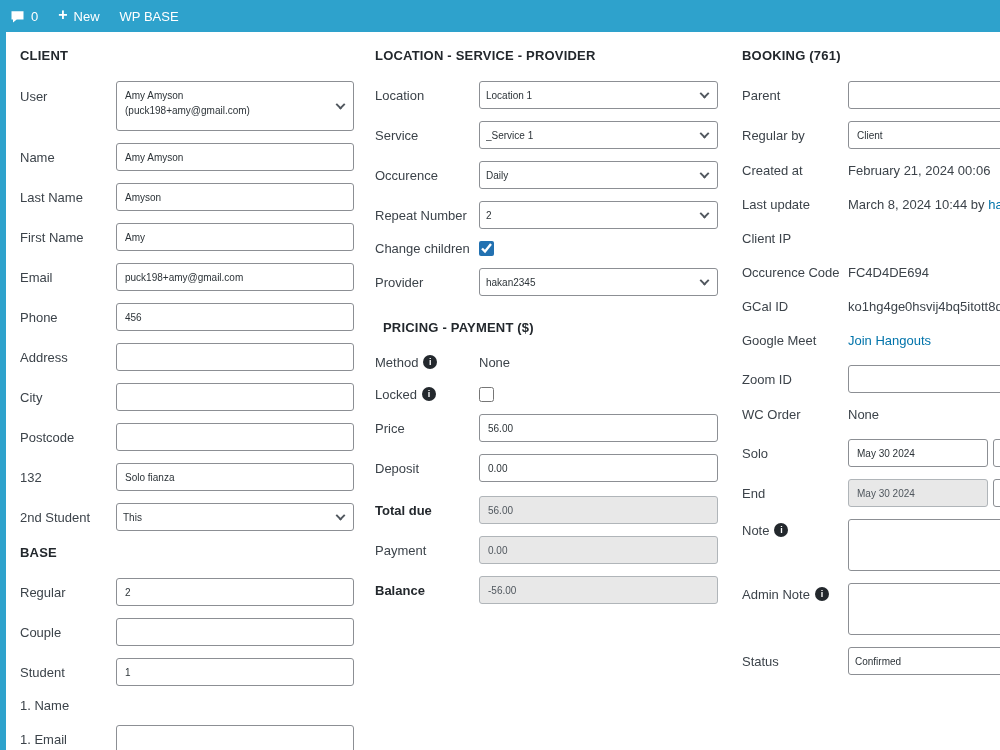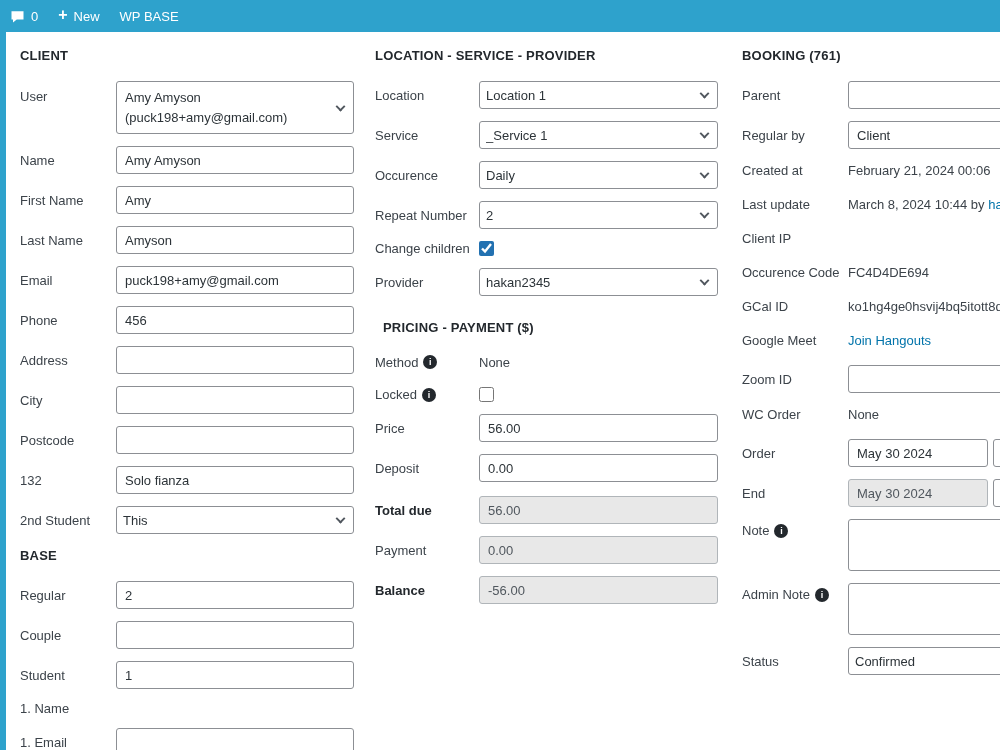--- a/index.html
+++ b/index.html
@@ -21,25 +21,25 @@
 
   .sec-title{font-weight:700;color:#23282d;font-size:13px;margin:6px 0 18px;letter-spacing:.2px;}
   .sec-title.mt{margin-top:24px;padding-left:8px;}
   .sec-title.mtg{margin-top:14px;}
 
   .row{display:flex;align-items:center;margin-bottom:12px;}
   .row.top{align-items:flex-start;}
   .lbl{flex:0 0 96px;padding-right:8px;color:#3c434a;}
   .col2 .lbl{flex:0 0 104px;}
   .col3 .lbl{flex:0 0 106px;}
-  .lbl-flex{display:flex;align-items:center;}
+  .lbl-flex{display:flex;}
   .ctrl{flex:1;min-width:0;display:flex;align-items:center;}
   .row > .txt{flex:1;min-width:0;}
 
-  .txt,.sel,.fake-sel,.ta{border:1px solid #8c8f94;border-radius:3px;background:#fff;font-family:inherit;font-size:13px;color:#2c3338;}
+  .txt,.sel,.fake-sel,.ta{border:1px solid #8c8f94;border-radius:3px;background:#fff;font-family:inherit;font-size:10px;color:#2c3338;}
   .txt{height:28px;padding:0 8px;width:100%;}
   .txt.ro{background:#e8e8e8;border-color:#b0b5b9;color:#50575e;}
   .sel-wrap{position:relative;flex:1;min-width:0;display:block;}
   .sel{height:28px;width:100%;padding:0 26px 0 6px;appearance:none;-webkit-appearance:none;-moz-appearance:none;cursor:pointer;}
   .chev{position:absolute;right:10px;top:50%;width:7px;height:7px;border-right:2px solid #50575e;border-bottom:2px solid #50575e;transform:translateY(-70%) rotate(45deg);pointer-events:none;}
   .fake-sel{padding:6px 26px 6px 8px;line-height:1.5;min-height:50px;cursor:pointer;}
 
   .cb{width:15px;height:15px;accent-color:#2271b1;cursor:pointer;}
   .info-icon{display:inline-flex;width:14px;height:14px;border-radius:50%;background:#23282d;color:#fff;font-size:9px;font-weight:700;align-items:center;justify-content:center;margin-left:5px;flex:none;cursor:pointer;}
   .static{color:#3c434a;white-space:nowrap;overflow:hidden;}
@@ -86,26 +86,26 @@
         </div>
         <span class="chev"></span>
       </div>
     </div>
 
     <div class="row">
       <label class="lbl">Name</label>
       <input type="text" class="txt" value="Amy Amyson" style="">
     </div>
     <div class="row">
+      <label class="lbl">Last Name</label>
+      <input type="text" class="txt" value="Amyson" style="">
+    </div>
+    <div class="row">
       <label class="lbl">First Name</label>
       <input type="text" class="txt" value="Amy" style="">
-    </div>
-    <div class="row">
-      <label class="lbl">Last Name</label>
-      <input type="text" class="txt" value="Amyson" style="">
     </div>
     <div class="row">
       <label class="lbl">Email</label>
       <input type="text" class="txt" value="puck198+amy@gmail.com" style="">
     </div>
     <div class="row">
       <label class="lbl">Phone</label>
       <input type="text" class="txt" value="456" style="">
     </div>
     <div class="row">
@@ -284,21 +284,21 @@
       <label class="lbl">Zoom ID</label>
       <input type="text" class="txt" value="" style="">
     </div>
 
     <div class="row srow">
       <label class="lbl">WC Order</label>
       <span class="static">None</span>
     </div>
 
     <div class="row">
-      <label class="lbl">Order</label>
+      <label class="lbl">Solo</label>
       <div class="ctrl">
         <input type="text" class="txt date-txt" value="May 30 2024" style="">
         <span class="cut-box"></span>
       </div>
     </div>
     <div class="row">
       <label class="lbl">End</label>
       <div class="ctrl">
         <input type="text" class="txt ro date-txt" readonly="" value="May 30 2024" style="">
         <span class="cut-box"></span>

